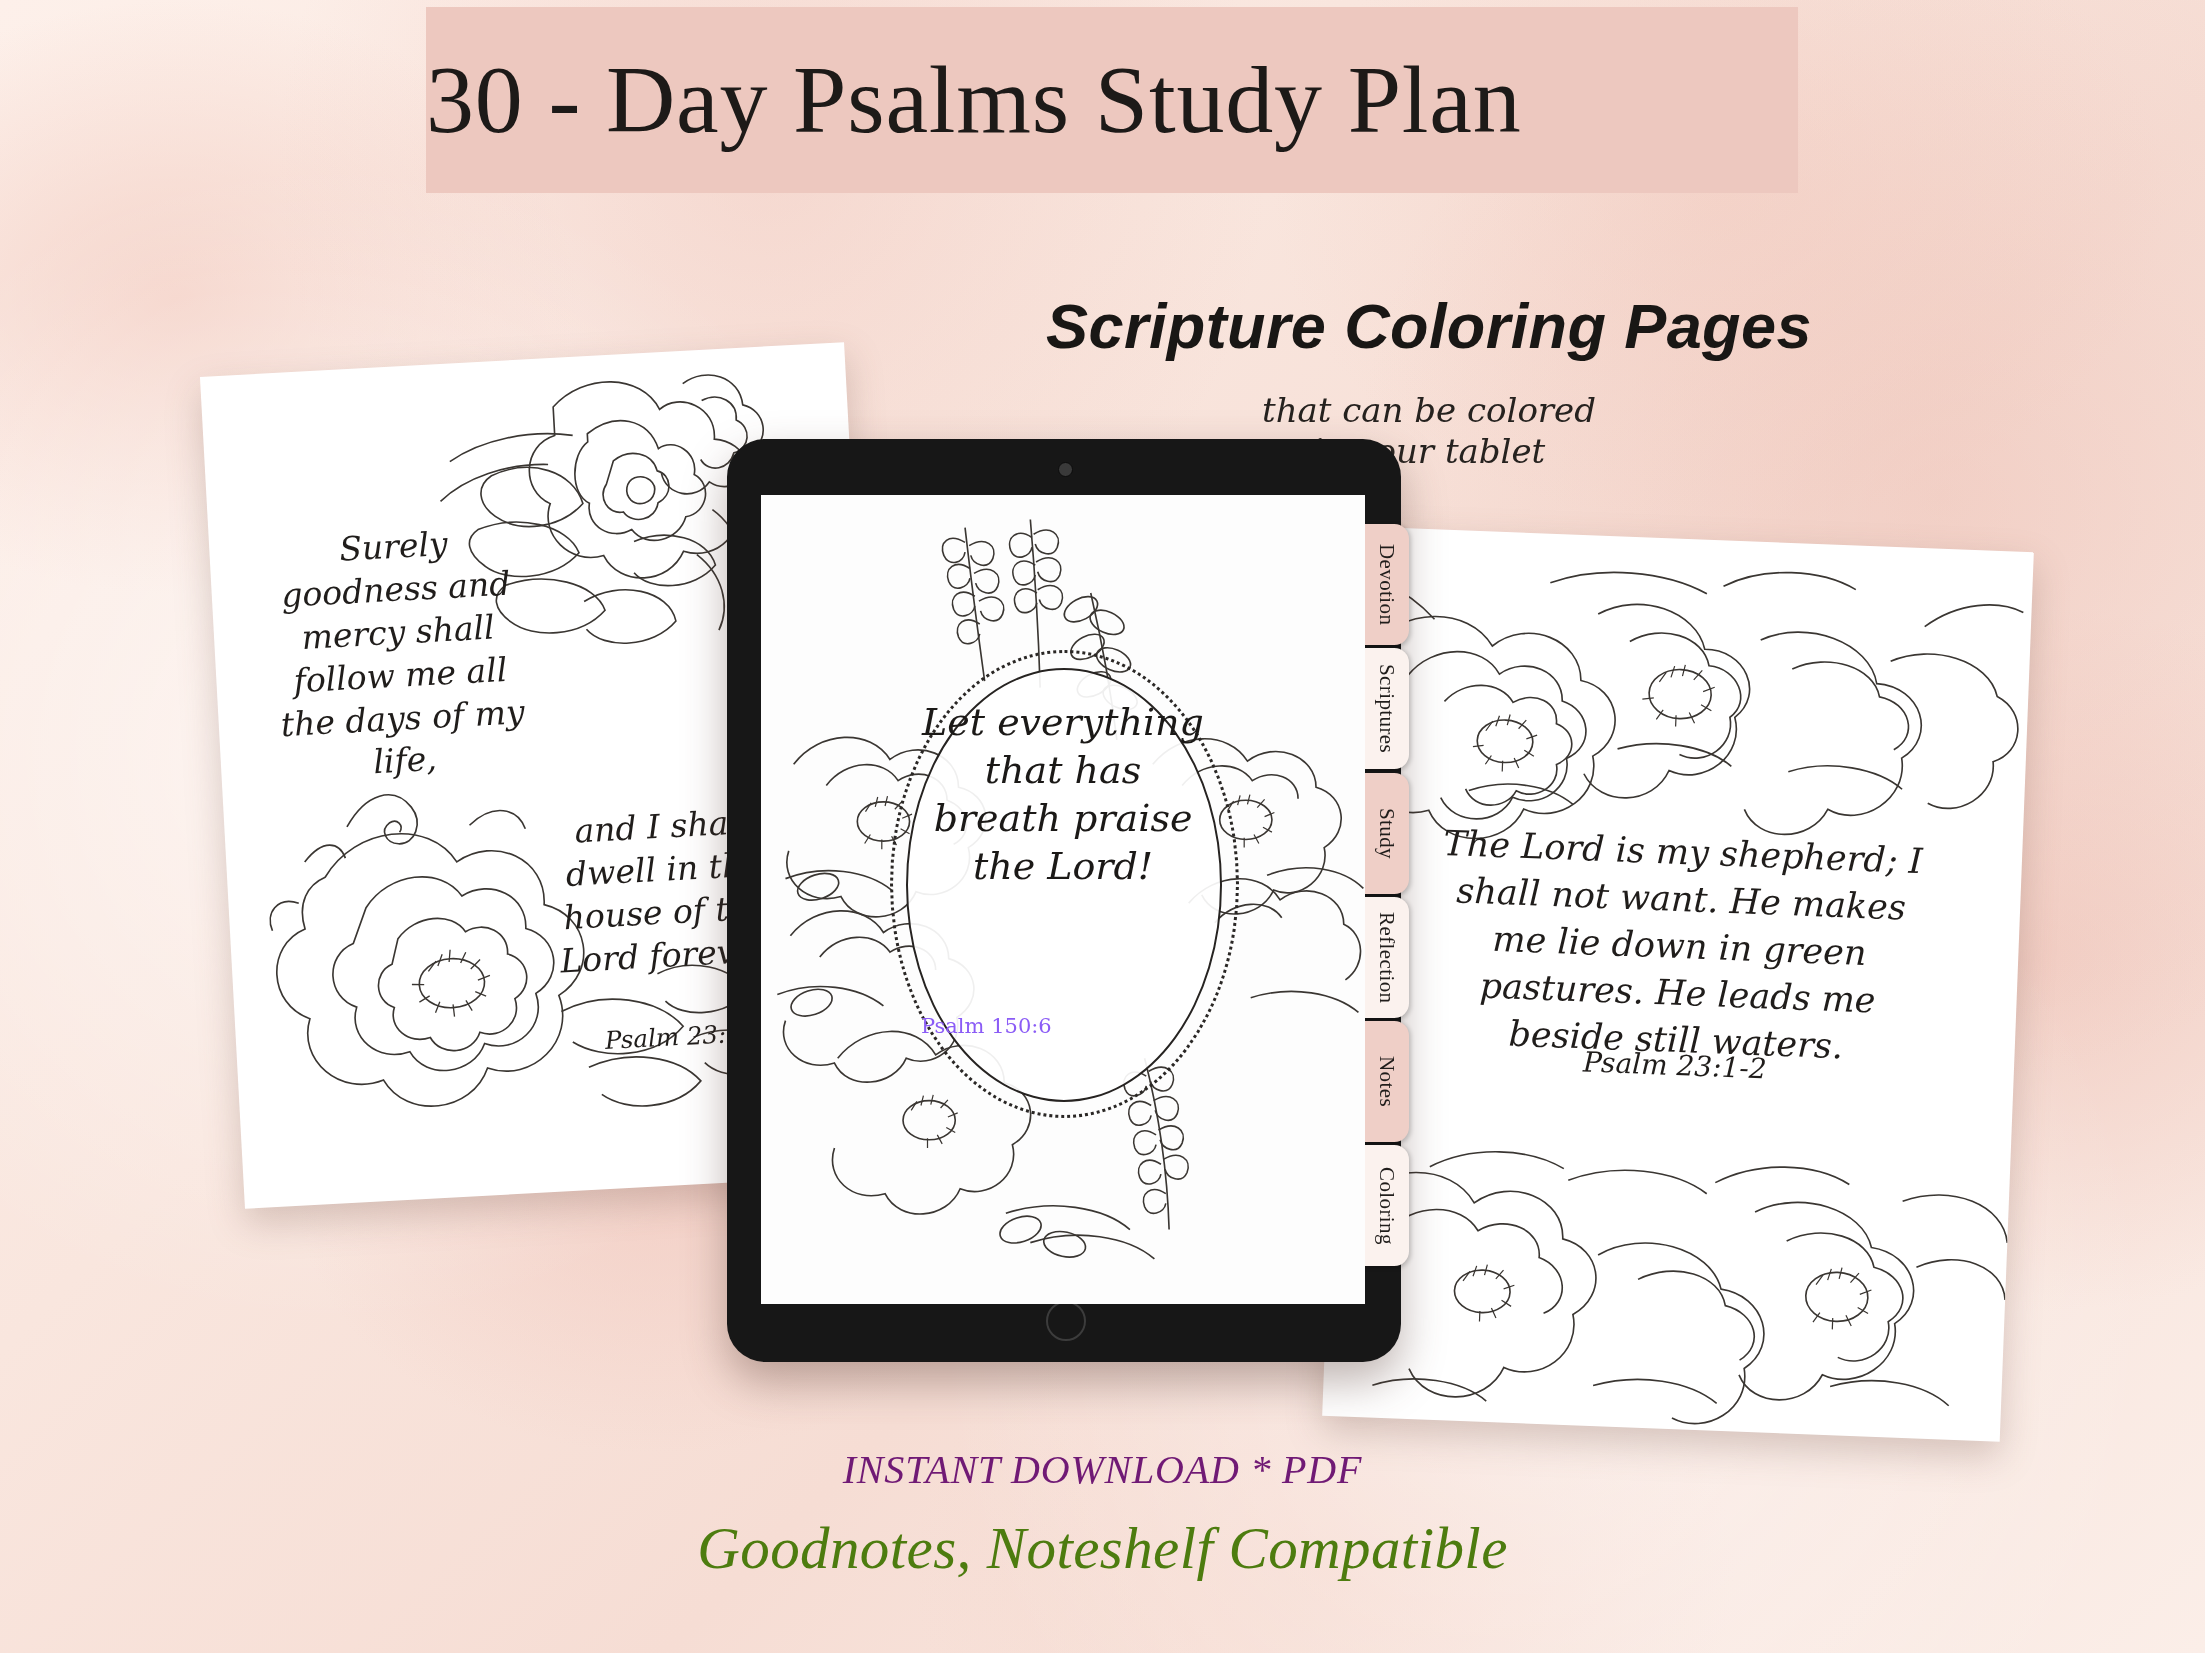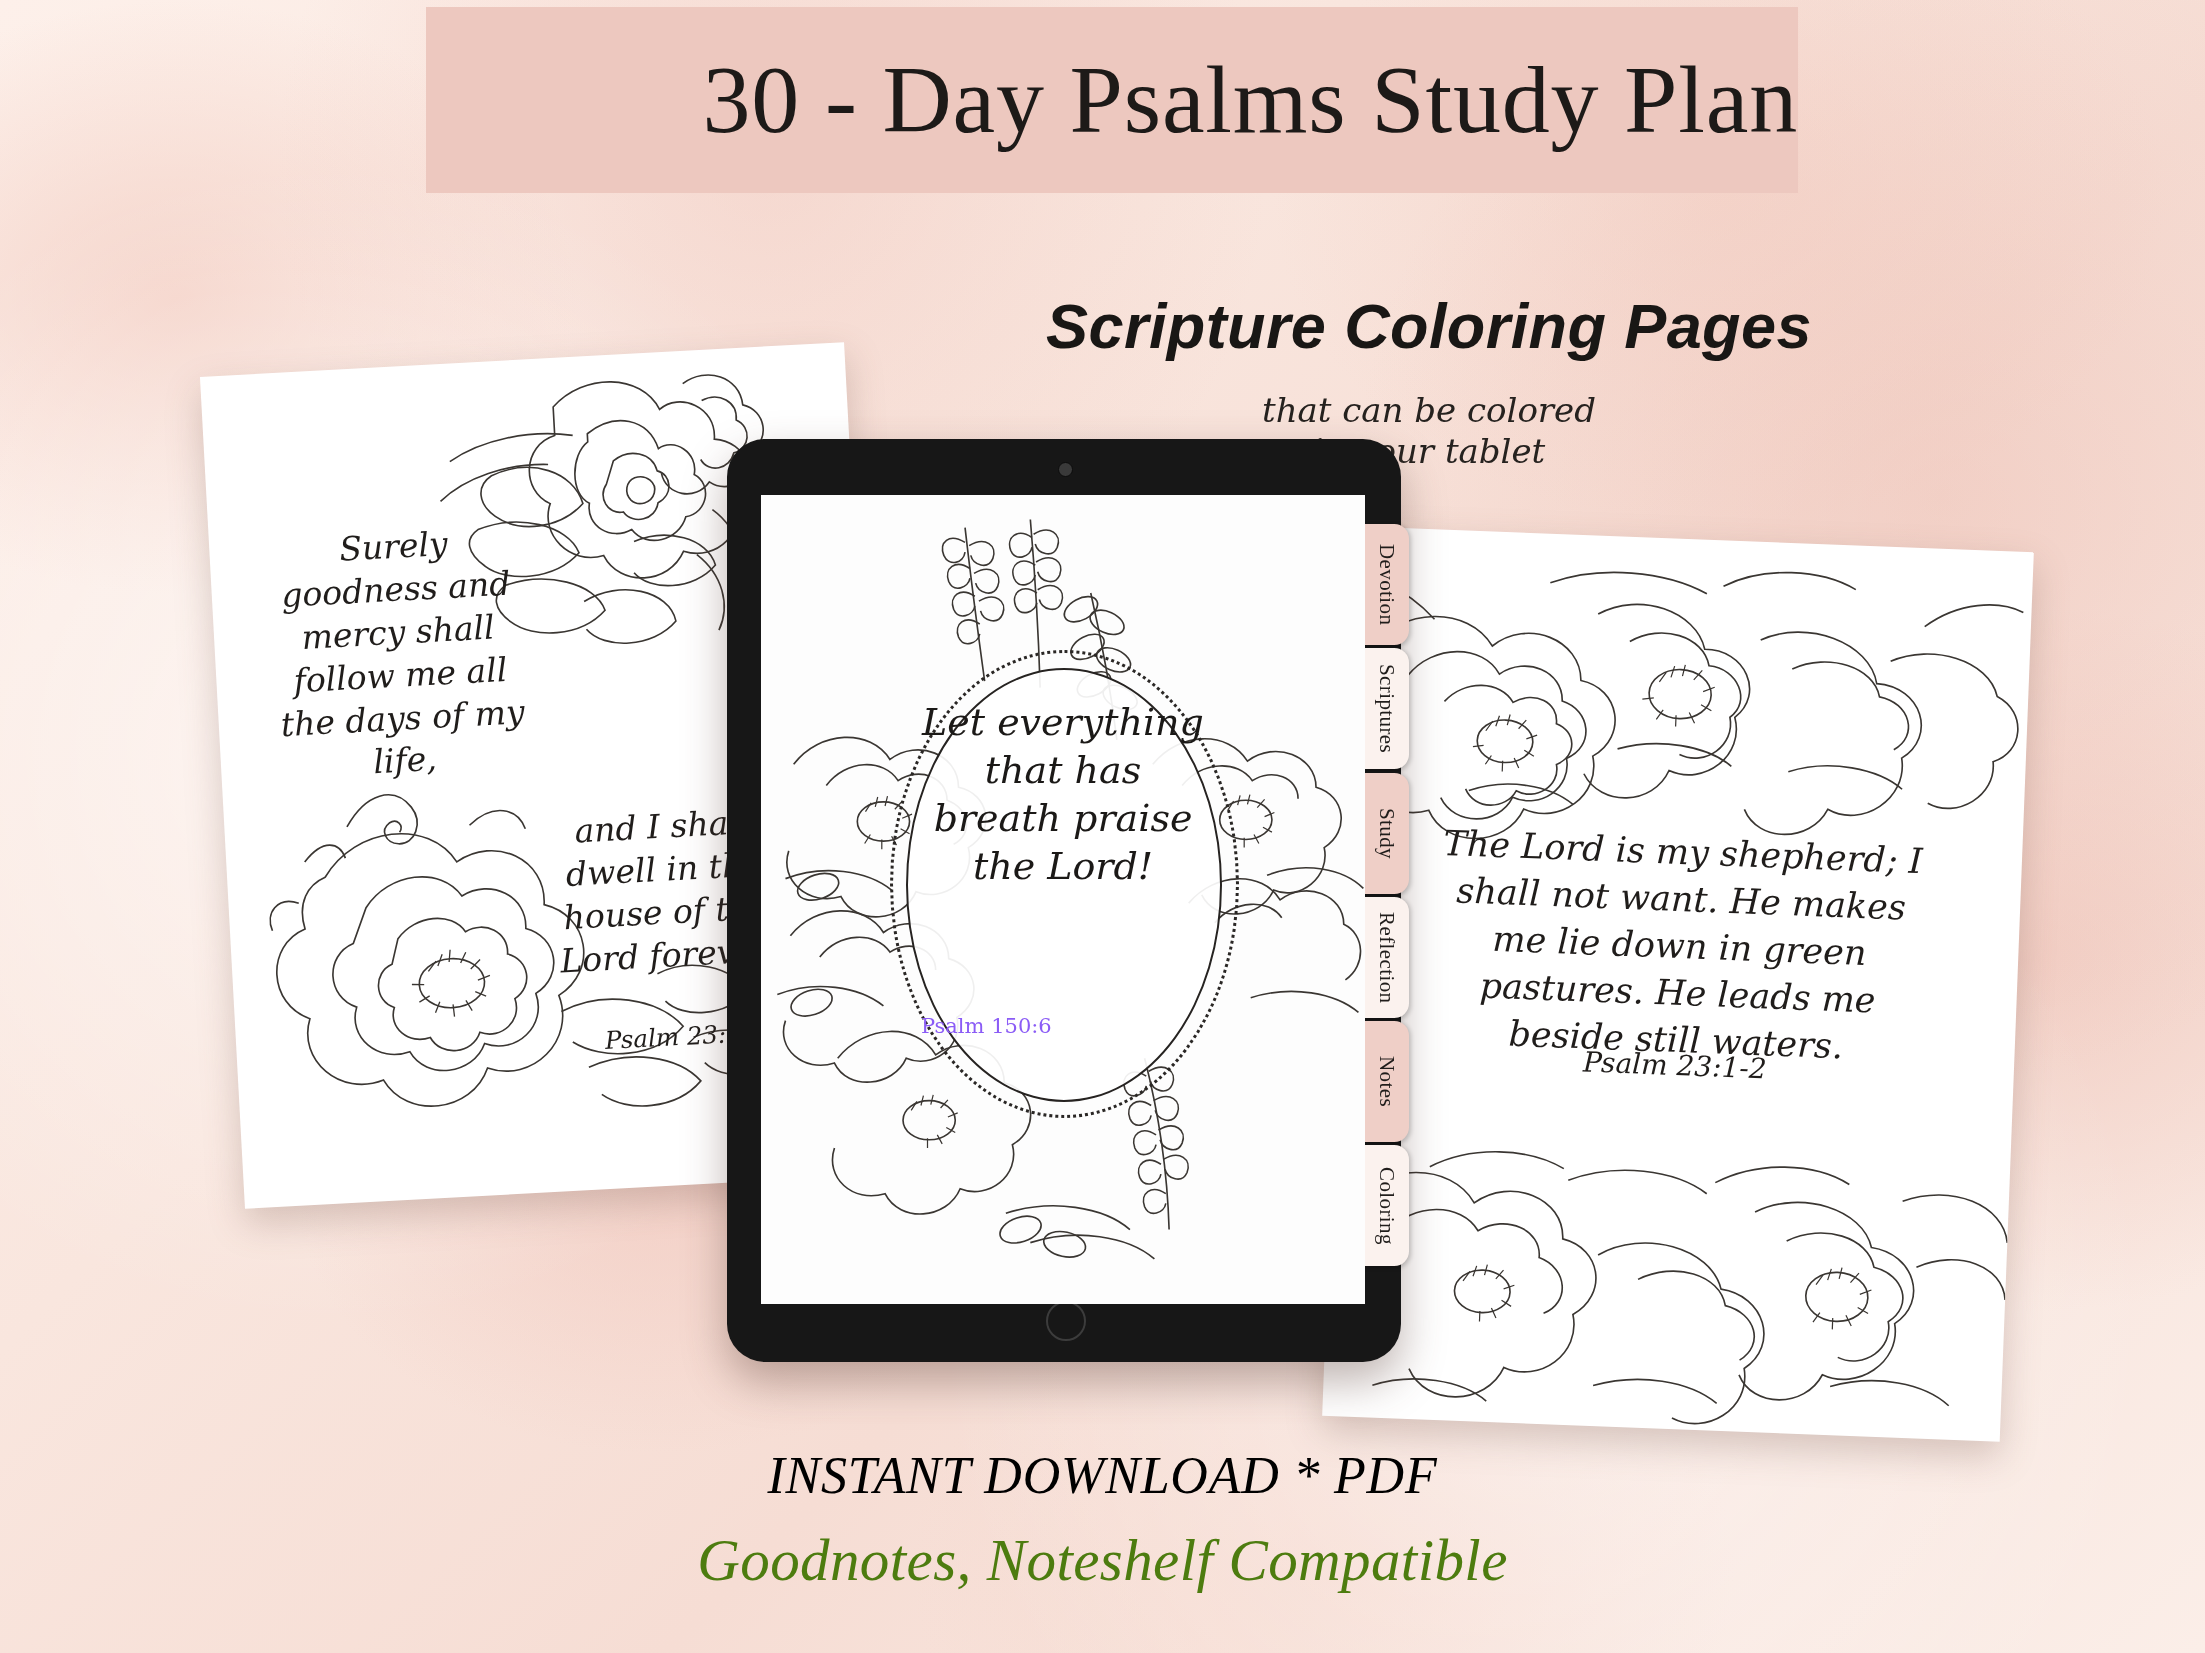--- a/index.html
+++ b/index.html
@@ -42,21 +42,21 @@
   
   #title-banner {
     position: absolute;
     left: 426px;
     top: 6.5px;
     width: 1372px;
     height: 186px;
     background: #edc8bf;
     display: flex;
     align-items: center;
-    justify-content: flex-end;
+    justify-content: flex-start;
   }
   #title-text {
     font-family: "Liberation Serif", serif;
     font-size: 96px;
     color: #1d1a18;
     letter-spacing: 0.8px;
     white-space: nowrap;
   }
 
   
@@ -89,22 +89,22 @@
   #footer {
     position: absolute;
     left: 0;
     top: 1446px;
     width: 2205px;
     text-align: center;
   }
   #footer-line1 {
     font-family: "Liberation Serif", serif;
     font-style: italic;
-    font-size: 52px;
-    color: #000000;
+    font-size: 40px;
+    color: #701a75;
     letter-spacing: 0.8px;
   }
   #footer-line2 {
     margin-top: 21px;
     font-family: "Liberation Serif", serif;
     font-style: italic;
     font-size: 59px;
     color: #4d7c0f;
     letter-spacing: 0.4px;
   }

